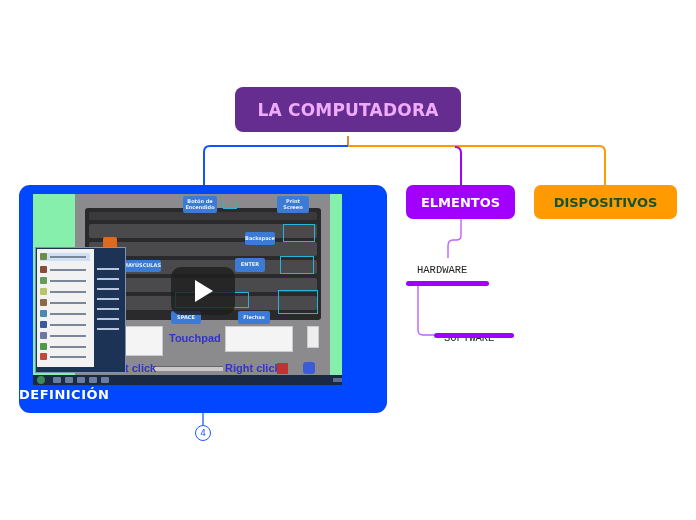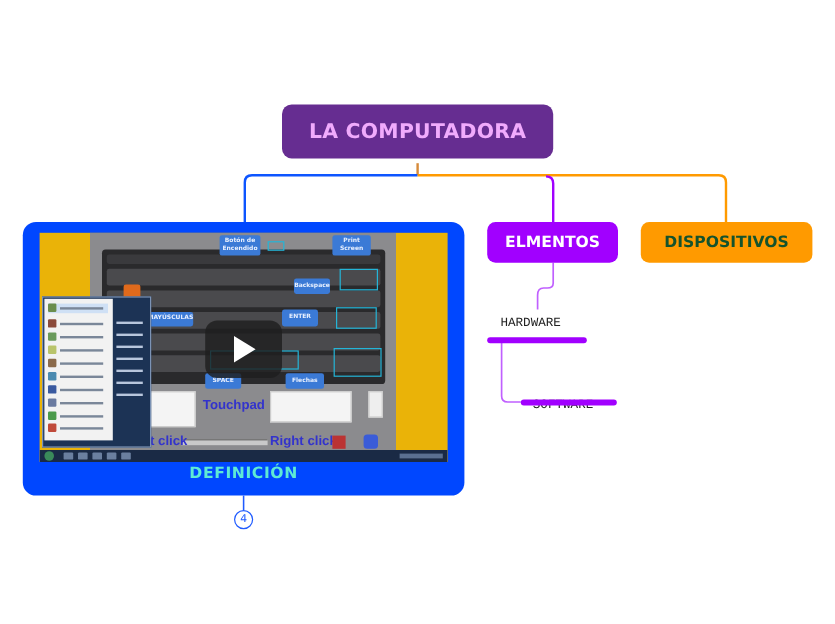--- a/index.html
+++ b/index.html
@@ -8,23 +8,23 @@
   .abs { position:absolute; }
   .node { position:absolute; display:flex; align-items:center; justify-content:center;
           font-weight:bold; box-sizing:border-box; }
   .root { left:235px; top:87px; width:226px; height:45px; background:#662d91; color:#f0abfc;
           border-radius:8px; font-size:17px; letter-spacing:0.2px; }
   .elmentos { left:406px; top:185px; width:109px; height:34px; background:#a100ff; color:#fff;
           border-radius:7px; font-size:13px; }
   .dispositivos { left:534px; top:185px; width:143px; height:34px; background:#ff9a00; color:#14532d;
           border-radius:7px; font-size:13px; }
   .defin { left:19px; top:185px; width:368px; height:228px; background:#0047ff; border-radius:11px; }
-  .defin-label { position:absolute; left:0; right:0; top:202px; text-align:center; color:#5eead4;
+  .defin-label { position:absolute; left:0; right:0; top:202px; color:#ffffff;
           font-weight:bold; font-size:13px; letter-spacing:0.5px; }
-  .video { position:absolute; left:14px; top:9px; width:340px; height:191px; background:#eab308; overflow:hidden; }
+  .video { position:absolute; left:14px; top:9px; width:309px; height:191px; background:#86efac; overflow:hidden; }
   .sub-label { position:absolute; font-size:10.5px; color:#222; font-family:Liberation Mono, monospace; }
   .sub-bar { position:absolute; height:5px; border-radius:3px; background:#a100ff; }
   .badge { position:absolute; left:195px; top:425px; width:16px; height:16px; border:1.3px solid #1f5bff;
            border-radius:50%; box-sizing:border-box; color:#1f5bff; font-size:9px;
            display:flex; align-items:center; justify-content:center; background:#fff; }
   
   .laptop { position:absolute; left:42px; top:0; width:255px; height:191px; background:#8b8b8e; }
   .kbd { position:absolute; left:10px; top:14px; width:236px; height:112px; background:#2a2a2c; border-radius:3px; }
   .key { position:absolute; background:#4a4a4d; border-radius:2px; }
   .tag { position:absolute; background:#3b7ad6; color:#e8f0ff; font-size:5px; display:flex;

